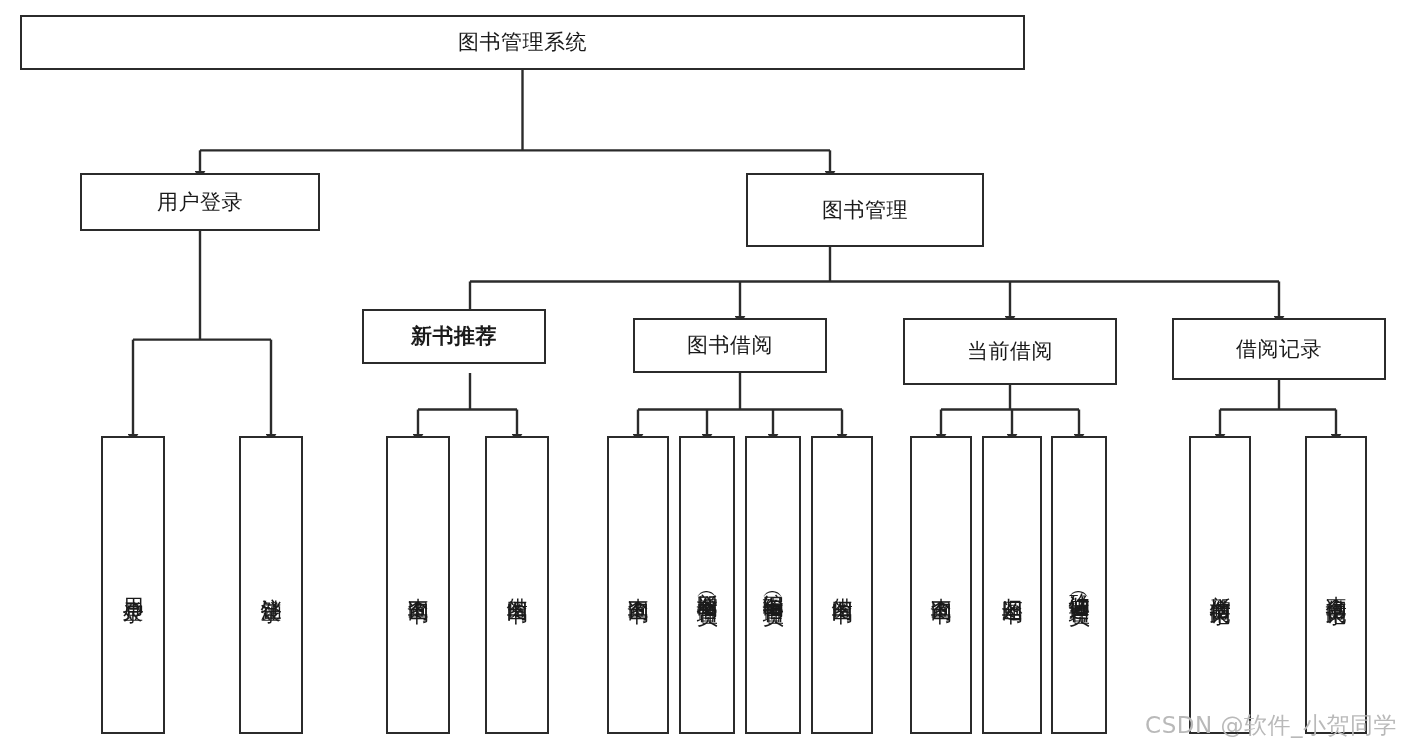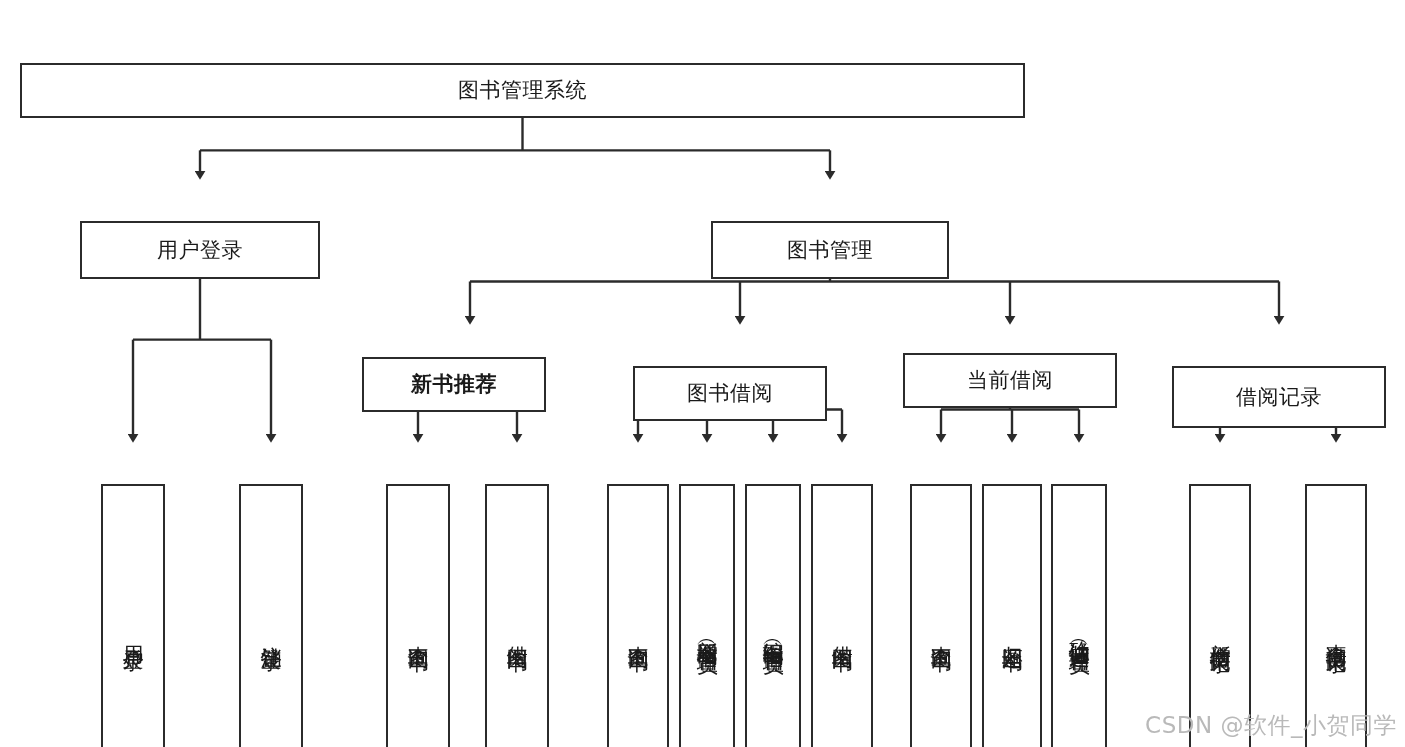--- a/index.html
+++ b/index.html
@@ -29,21 +29,20 @@
   .node {
     position: absolute;
     box-sizing: border-box;
     background: #ffffff;
     border: 2px solid #2b2b2b;
     display: flex;
     align-items: center;
     justify-content: center;
     color: #1a1a1a;
     z-index: 2;
-    margin-top: 48px;
   }
   .node-label {
     display: block;
     text-align: center;
     line-height: 1.28;
     letter-spacing: 0.5px;
   }
   
   .node.horiz .node-label {
     font-size: 21px;
@@ -121,31 +120,31 @@
       </g>
   </svg>
 
   <div class="node horiz" style="left: 20px; top: 15px; width: 1005px; height: 55px;">
     <span class="node-label">图书管理系统</span>
   </div>
 
   <div class="node horiz" style="left: 80px; top: 173px; width: 240px; height: 58px;">
     <span class="node-label">用户登录</span>
   </div>
-  <div class="node horiz" style="left: 711px; top: 173px; width: 238px; height: 58px;">
+  <div class="node horiz" style="left: 746px; top: 173px; width: 238px; height: 74px;">
     <span class="node-label">图书管理</span>
   </div>
 
   <div class="node horiz" style="left: 362px; top: 309px; width: 184px; height: 55px; font-weight: bold;">
     <span class="node-label">新书推荐</span>
   </div>
   <div class="node horiz" style="left: 633px; top: 318px; width: 194px; height: 55px;">
     <span class="node-label">图书借阅</span>
   </div>
-  <div class="node horiz" style="left: 903px; top: 305px; width: 214px; height: 55px;">
+  <div class="node horiz" style="left: 903px; top: 318px; width: 214px; height: 67px;">
     <span class="node-label">当前借阅</span>
   </div>
   <div class="node horiz" style="left: 1172px; top: 318px; width: 214px; height: 62px;">
     <span class="node-label">借阅记录</span>
   </div>
 
   <div class="node vert" style="left: 101px; top: 436px; width: 64px; height: 298px;">
     <span class="node-label">用户登录</span>
   </div>
   <div class="node vert" style="left: 239px; top: 436px; width: 64px; height: 298px;">

